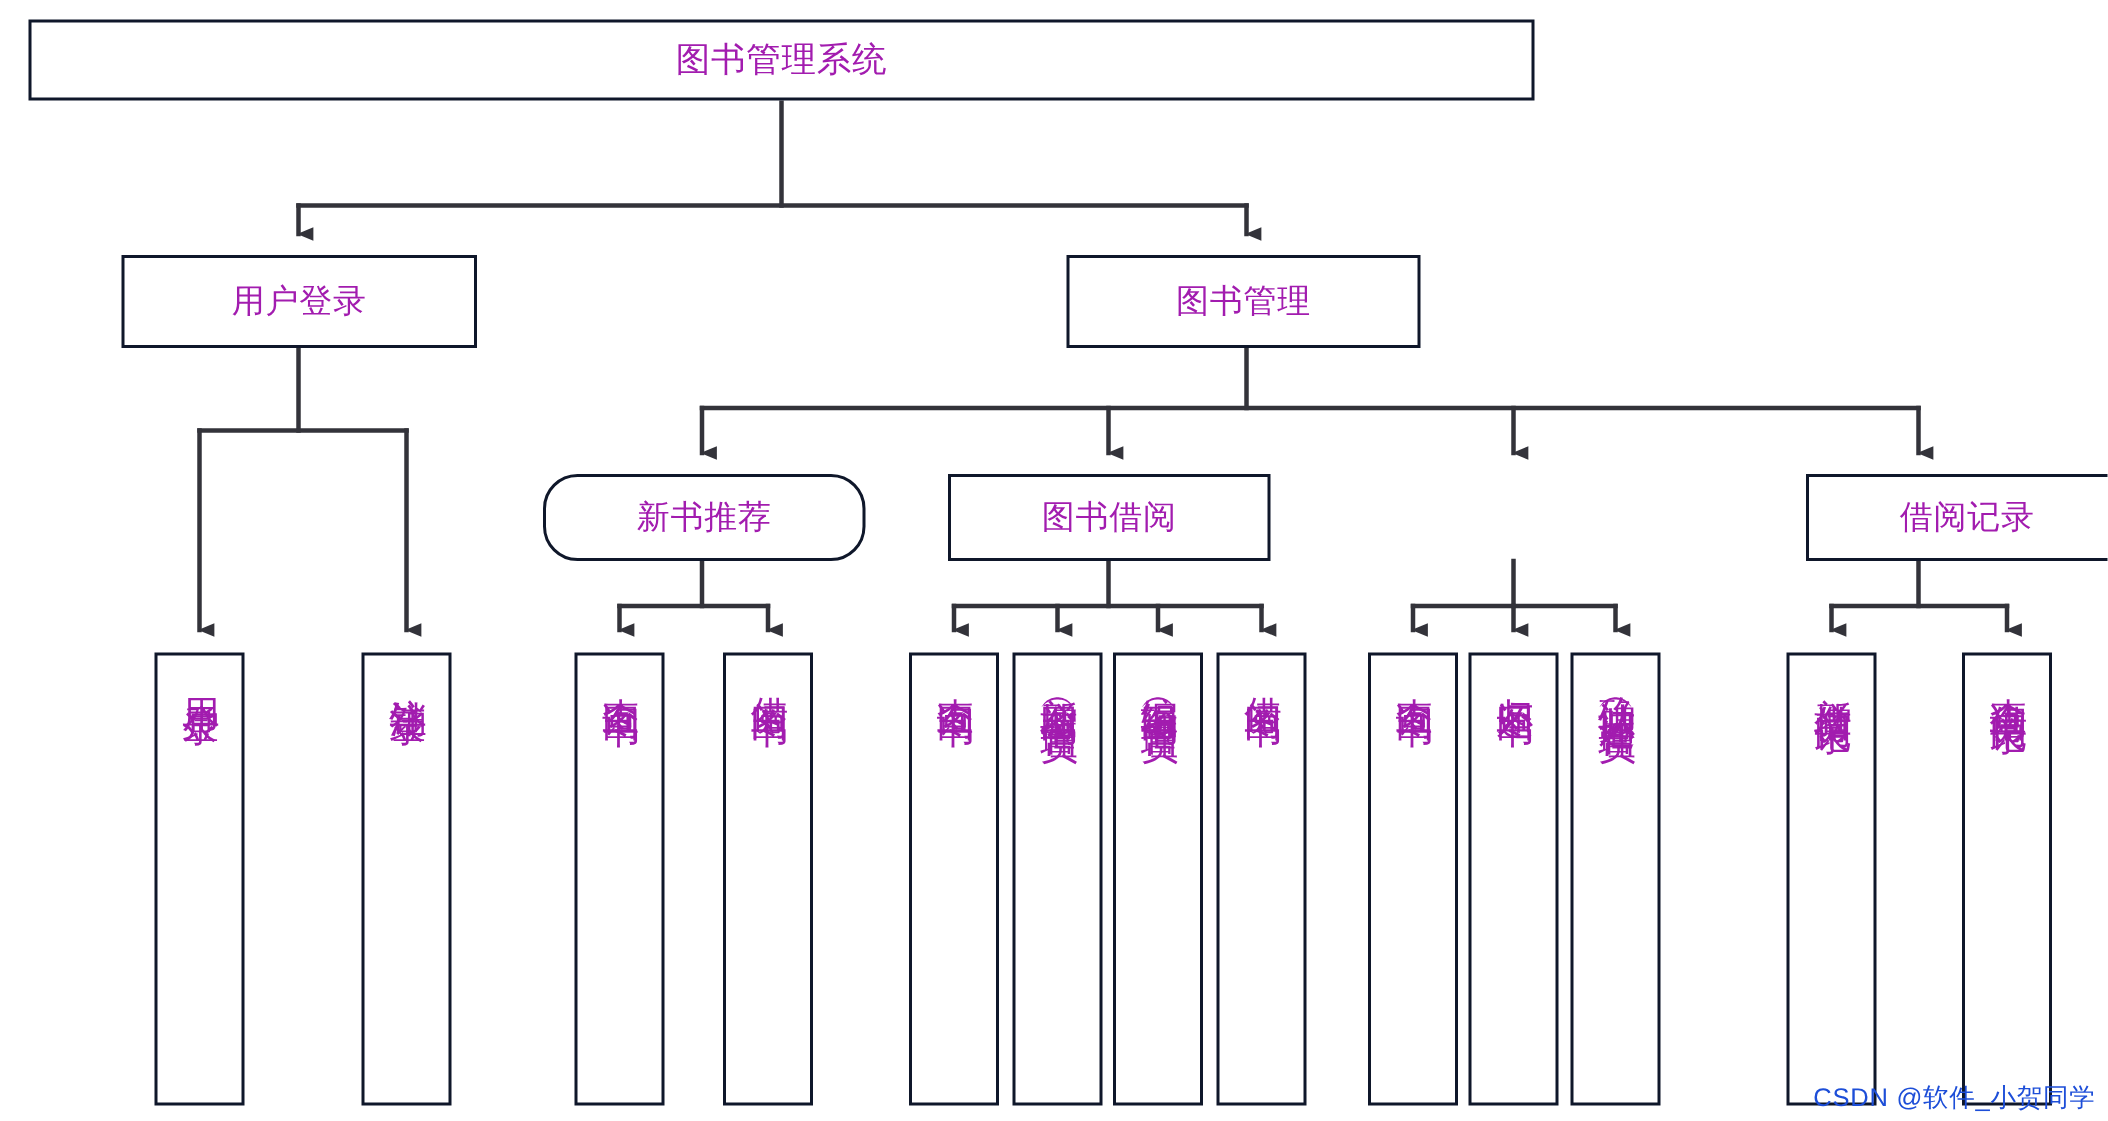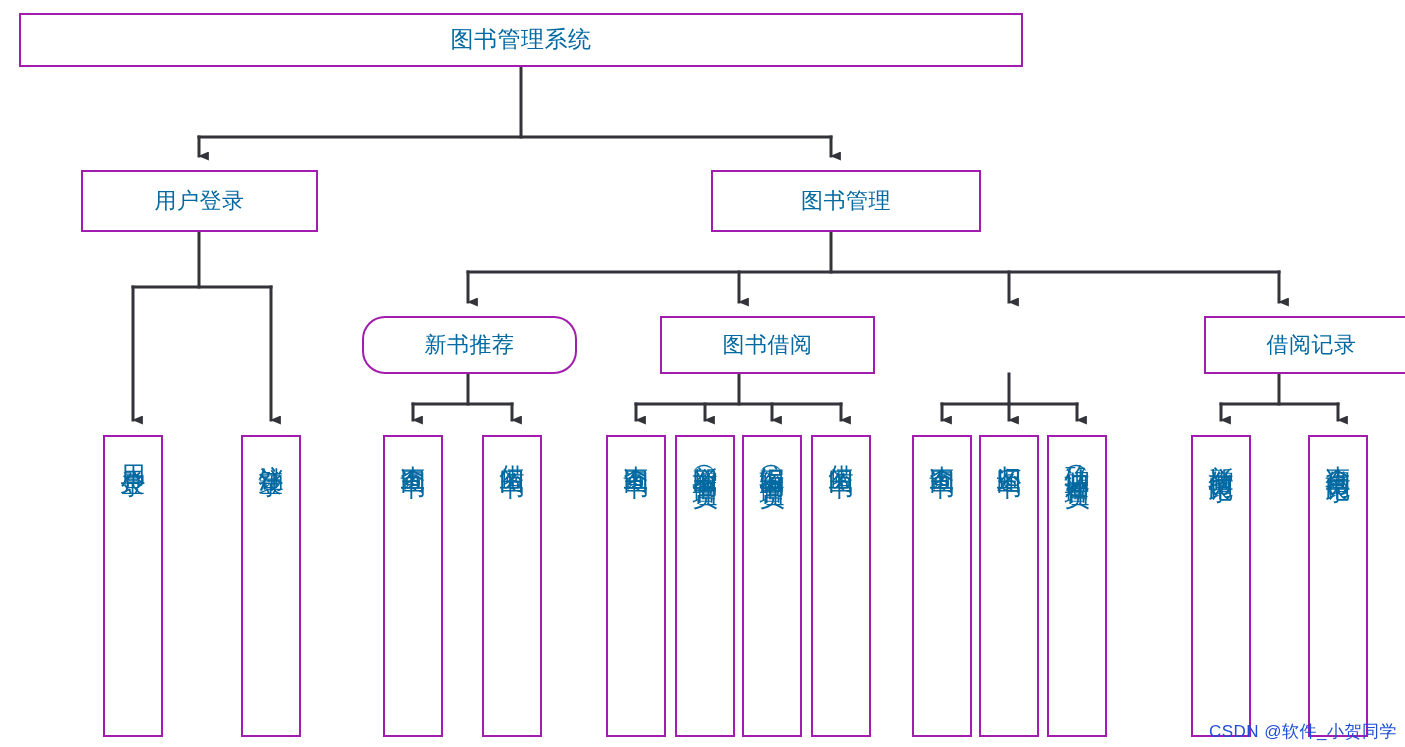--- a/index.html
+++ b/index.html
@@ -10,25 +10,25 @@
     font-family:"Liberation Sans","DejaVu Sans",sans-serif;
     overflow:hidden;
   }
   #stage{position:relative;width:1405px;height:747px;}
   #edges{position:absolute;left:0;top:0;width:1405px;height:747px;}
 
   .node{
     position:absolute;
     box-sizing:border-box;
     background:#ffffff;
-    border:2px solid #a21caf;
+    border:2px solid #0f172a;
     display:flex;
     align-items:center;
     justify-content:center;
-    color:#0369a1;
+    color:#a21caf;
     z-index:2;
   }
   .node .label{
     display:block;
     text-align:center;
     line-height:1.18;
     letter-spacing:0.5px;
   }
   .node.h .label{font-size:22px;}
   .node.root .label{font-size:23px;}
@@ -114,28 +114,28 @@
     </g>
   </svg>
 
   <div class="node h root" style="left:19px;top:13px;width:1004px;height:54px;">
     <span class="label">图书管理系统</span>
   </div>
 
   <div class="node h" style="left:81px;top:170px;width:237px;height:62px;">
     <span class="label">用户登录</span>
   </div>
-  <div class="node h" style="left:711px;top:170px;width:270px;height:62px;">
+  <div class="node h" style="left:711px;top:170px;width:236px;height:62px;">
     <span class="label">图书管理</span>
   </div>
 
   <div class="node h" style="left:362px;top:316px;width:215px;height:58px;border-radius:23px;">
     <span class="label">新书推荐</span>
   </div>
-  <div class="node h" style="left:660px;top:316px;width:215px;height:58px;">
+  <div class="node h" style="left:632px;top:316px;width:215px;height:58px;">
     <span class="label">图书借阅</span>
   </div>
   <div class="node h" style="left:1172px;top:316px;width:215px;height:58px;margin-left:32px;">
     <span class="label">借阅记录</span>
   </div>
 
   <div class="node v" style="left:103px;top:435px;width:60px;height:302px;">
     <span class="label">用户登录</span>
   </div>
   <div class="node v" style="left:241px;top:435px;width:60px;height:302px;">

